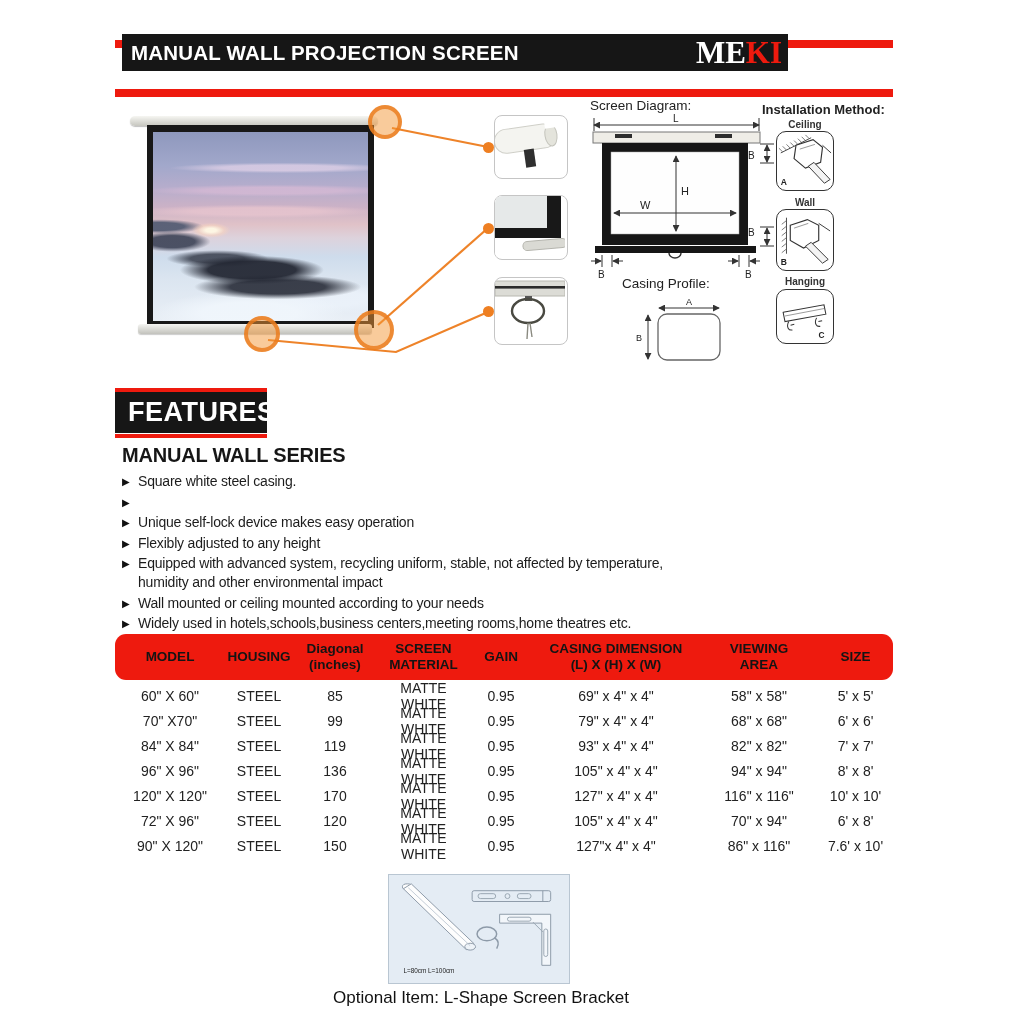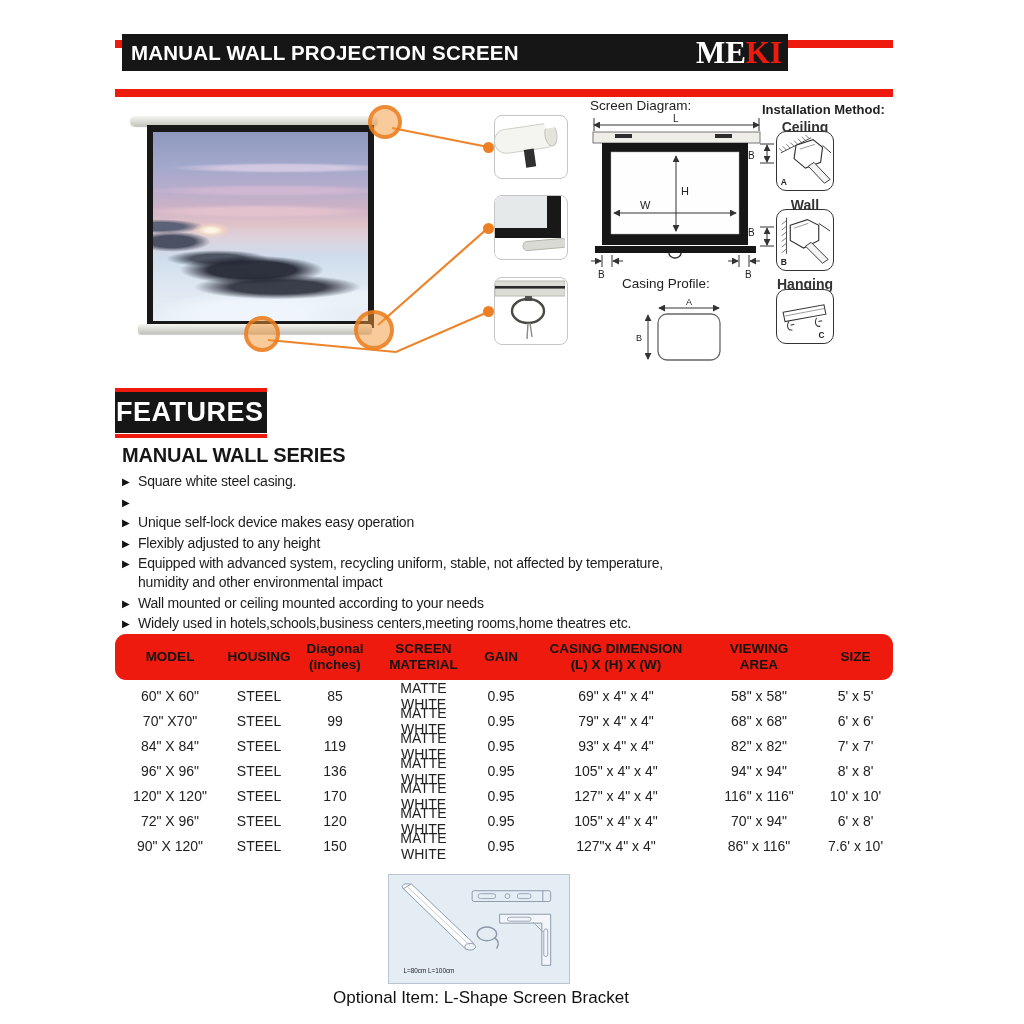--- a/index.html
+++ b/index.html
@@ -34,26 +34,26 @@
   .callout-dot{border-radius:50%;background:rgba(243,151,56,.5);border:4px solid rgba(235,122,28,.8);box-sizing:border-box;}
   .dotA{left:368px;top:105px;width:34px;height:34px;}
   .dotB{left:354px;top:310px;width:40px;height:40px;}
   .dotC{left:244px;top:316px;width:36px;height:36px;}
   .small-dot{width:11px;height:11px;border-radius:50%;background:#ee7f22;}
   .sd1{left:483px;top:142px;} .sd2{left:483px;top:223px;} .sd3{left:483px;top:306px;}
   .detail-box{width:72px;background:#fff;border:1px solid #c5c5c5;border-radius:8px;overflow:hidden;}
   .db1{left:494px;top:115px;height:62px;} .db2{left:494px;top:195px;height:63px;} .db3{left:494px;top:277px;height:66px;}
   
   .diag-label{font-size:13.5px;color:#222;}
-  .mini-label{font-size:14px;font-weight:bold;color:#333;text-align:center;width:58px;}
+  .mini-label{font-size:10px;font-weight:bold;color:#333;text-align:center;width:58px;}
   .method-box{width:58px;border:1.5px solid #333;border-radius:10px;background:#fff;box-sizing:border-box;}
   svg text{font-family:"Liberation Sans",sans-serif;fill:#222;}
   
   .fline1{left:115px;top:388px;width:152px;height:4px;}
-  .features-box{left:115px;top:392px;width:152px;height:41px;background:#161616;color:#fff;font-weight:bold;font-size:27px;line-height:41px;padding-left:1px;box-sizing:border-box;letter-spacing:.5px;}
+  .features-box{left:115px;top:392px;width:152px;height:41px;background:#161616;color:#fff;font-weight:bold;font-size:27px;line-height:41px;padding-left:13px;box-sizing:border-box;letter-spacing:.5px;}
   .fline2{left:115px;top:434px;width:152px;height:4px;}
   .series-title{left:122px;top:444px;font-size:20px;font-weight:bold;color:#161616;letter-spacing:-.2px;}
   .feature-list{left:122px;top:472px;width:585px;}
   .feat-item{display:flex;font-size:14px;line-height:19px;color:#1c1c1c;margin-bottom:1.5px;letter-spacing:-.2px;}
   .feat-item .bullet{flex:0 0 16px;font-size:10px;line-height:19px;color:#111;}
   
   .spec-table{left:115px;top:634px;width:778px;}
   .t-head{display:grid;grid-template-columns:110px 68px 84px 93px 62px 168px 118px 75px;background:#ee1a0e;height:46px;align-items:center;border-radius:11px;}
   .t-head .hc{text-align:center;font-weight:bold;font-size:13.5px;color:#141414;line-height:16px;}
   .t-row{display:grid;grid-template-columns:110px 68px 84px 93px 62px 168px 118px 75px;height:25px;align-items:center;}

